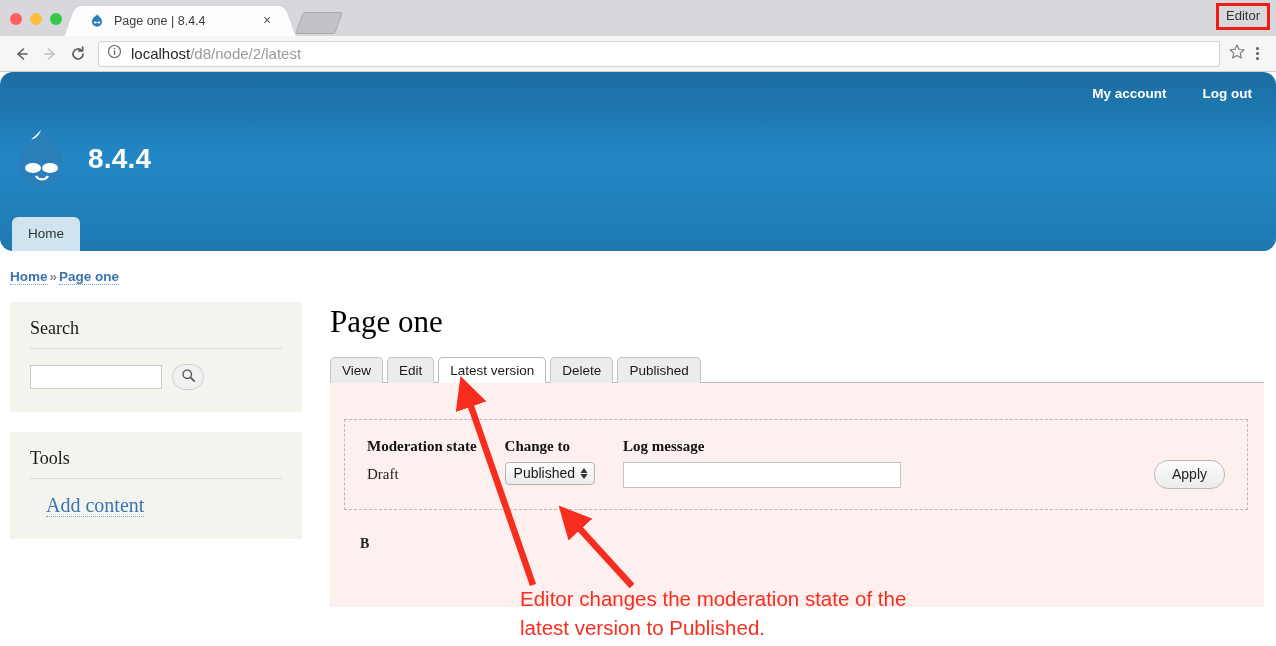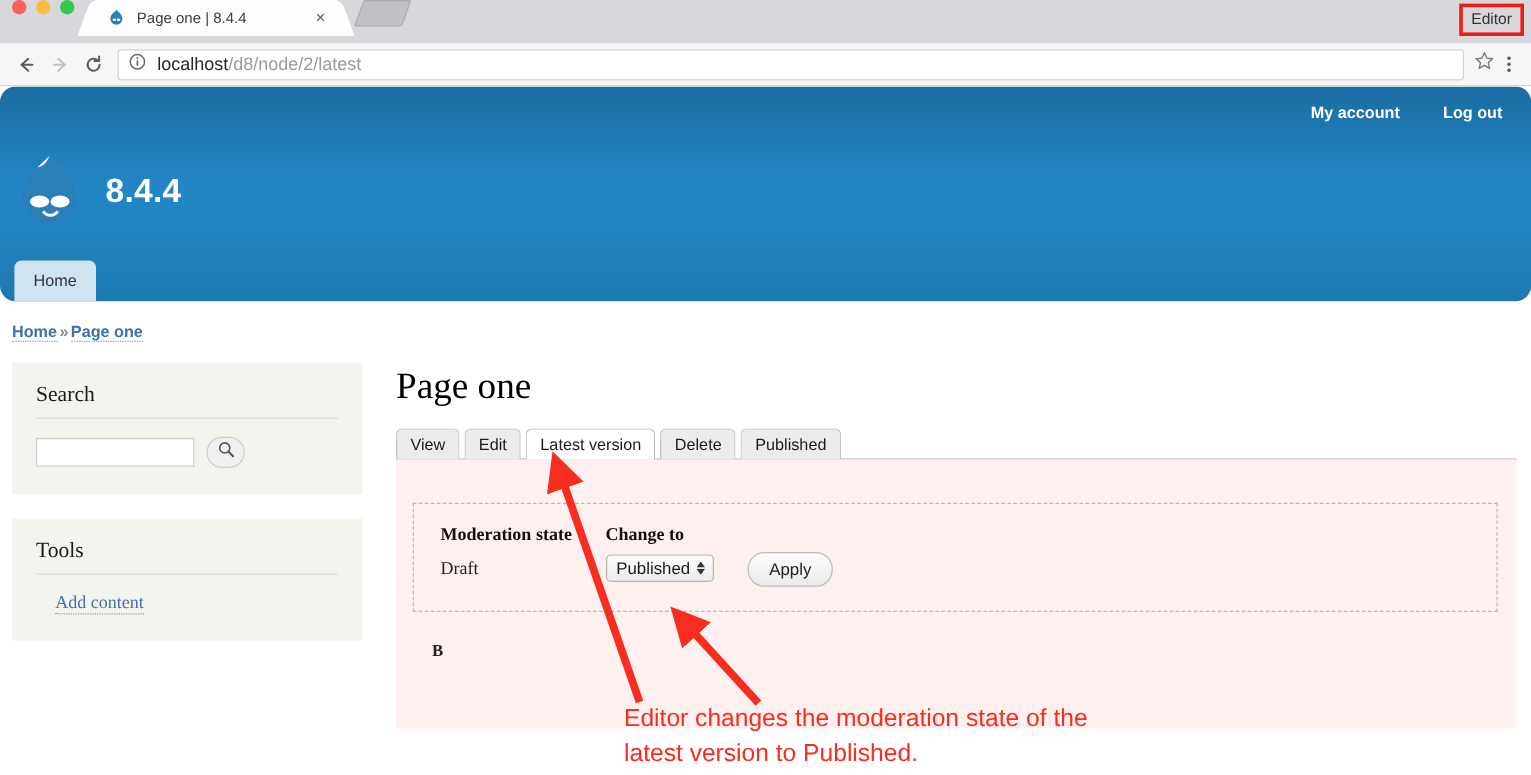--- a/index.html
+++ b/index.html
@@ -8,21 +8,21 @@
     overflow: hidden;
     background: #ffffff;
     font-family: "Liberation Sans", sans-serif;
   }
 
   
   .browser { width: 1276px; height: 646px; position: relative; }
 
   .tabstrip {
     height: 36px; background: #d8d8dc;
-    position: relative; display: flex; align-items: flex-start;
+    position: relative; display: flex; align-items: flex-end;
   }
   .traffic { display: flex; gap: 8px; padding: 0 9px 11px 10px; }
   .light { width: 12px; height: 12px; border-radius: 50%; }
   .light.red { background: #fc605c; }
   .light.yellow { background: #fdbc40; }
   .light.green { background: #34c749; }
 
   .tab {
     position: relative; height: 30px; width: 206px;
     background: #fdfdfd; border-radius: 9px 9px 0 0;
@@ -144,21 +144,21 @@
     width: 132px; height: 24px; border: 1px solid #ccc;
     background: #fff; font-size: 13px; padding: 0 5px;
   }
   .searchbtn {
     width: 32px; height: 26px; border: 1px solid #cfcfcf;
     border-radius: 14px; background: #f1f1f1;
     display: flex; align-items: center; justify-content: center;
   }
   .block ul { list-style: none; padding-left: 16px; }
   .block ul a {
-    font-family: "Liberation Serif", serif; font-size: 15px;
+    font-family: "Liberation Serif", serif; font-size: 20px;
     color: #3b73af; text-decoration: none; border-bottom: 1px dotted #7ba4cf;
   }
 
   
   .main { flex: 1; min-width: 0; }
   .page-title {
     font-family: "Liberation Serif", serif;
     font-size: 31px; font-weight: normal; color: #000;
     margin: 2px 0 16px;
   }
@@ -373,20 +373,24 @@
                   <svg width="8" height="5" viewBox="0 0 8 5">
                       <path d="M4 0L7.6 5H.4z" fill="#333"></path>
                     </svg>
                   <svg width="8" height="5" viewBox="0 0 8 5">
                       <path d="M4 5L.4 0h7.2z" fill="#333"></path>
                     </svg>
                 </span>
               </div>
             </div>
 
+            <div class="fld logfld">
+              <div class="lbl">Log message</div>
+              <input type="text" placeholder="" style="">
+            </div>
 
             <div class="applywrap">
               <button class="apply">Apply</button>
             </div>
 
           </div>
 
           <div class="bodytext">B</div>
         </div>
       </main>

